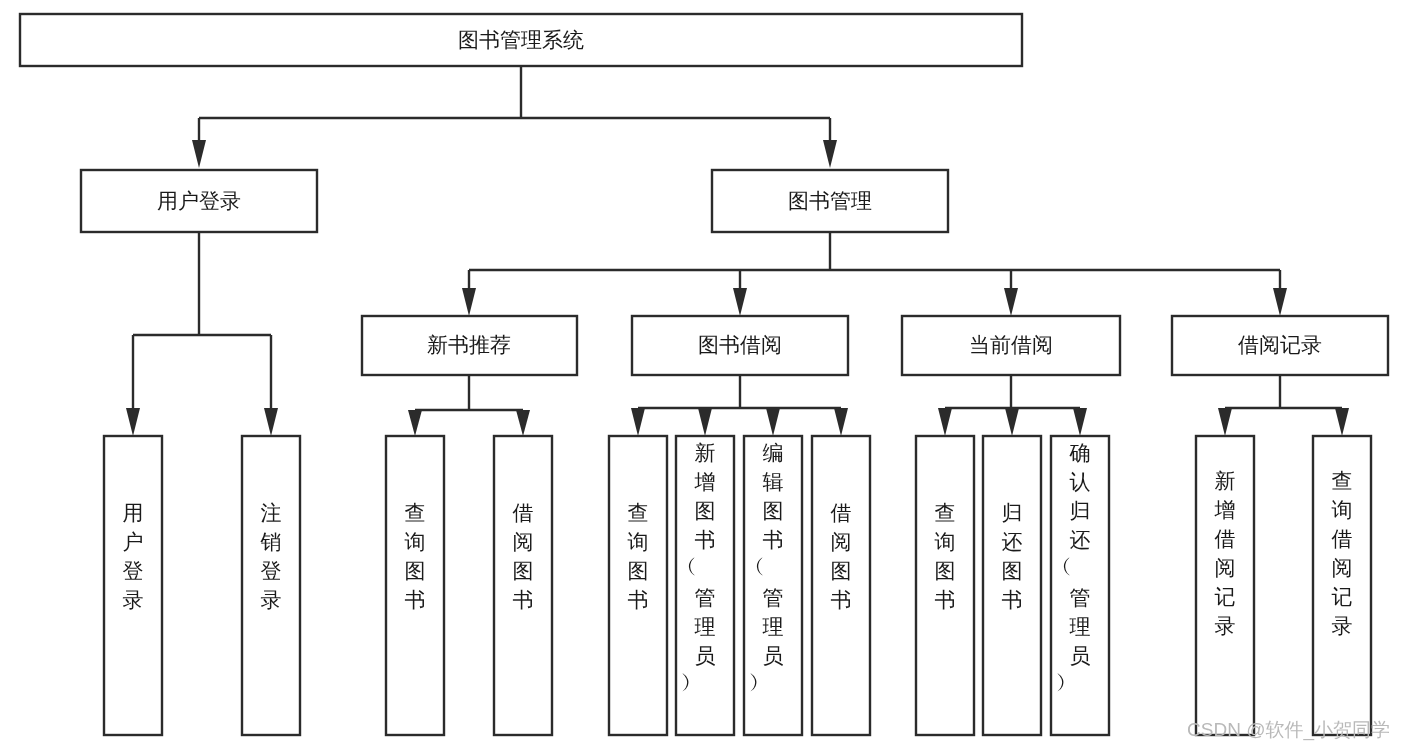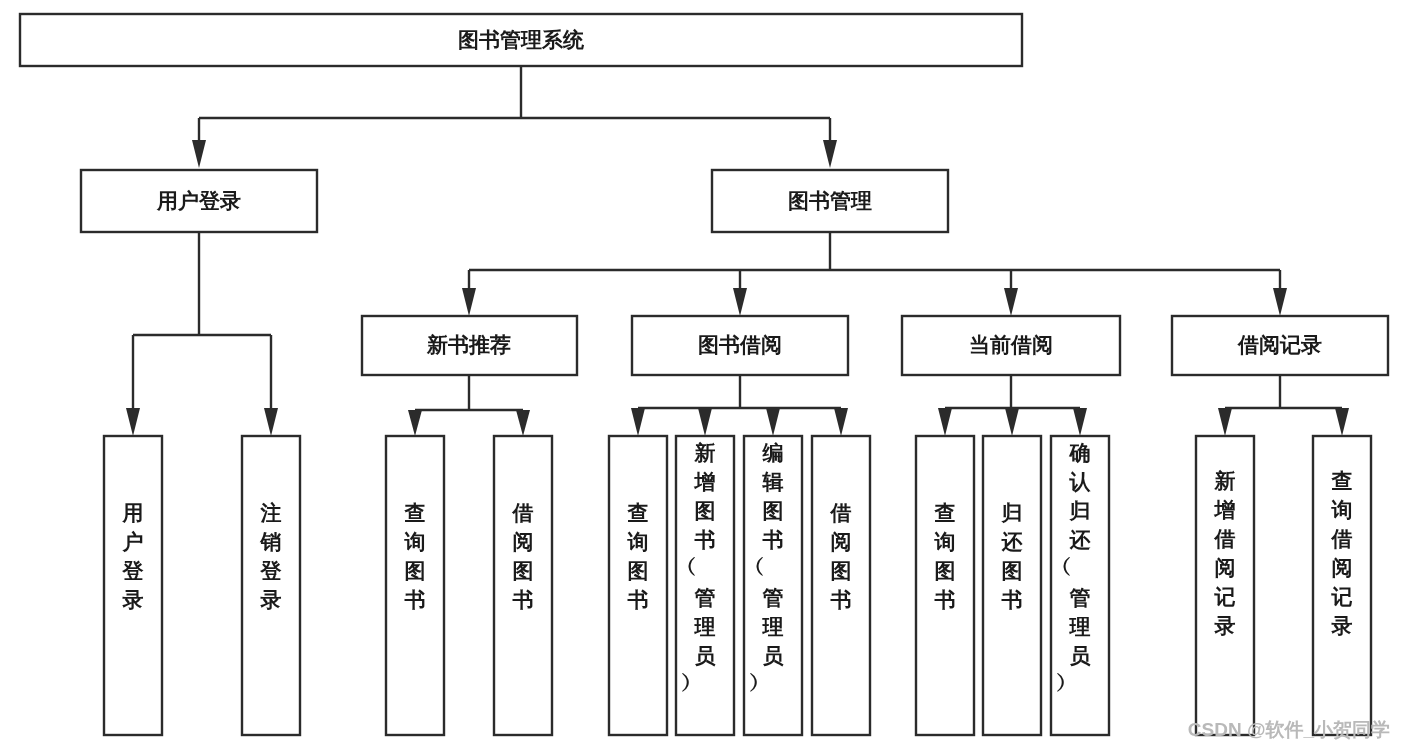--- a/index.html
+++ b/index.html
@@ -11,21 +11,20 @@
     width: 1405px;
     height: 747px;
     font-family: "Liberation Sans", "DejaVu Sans", sans-serif;
     overflow: hidden;
     position: relative;
   }
   #diagram-root {
     position: relative;
     width: 1405px;
     height: 747px;
-    font-weight: bold;
   }
   svg#flowchart {
     position: absolute;
     top: 0;
     left: 0;
     width: 1405px;
     height: 747px;
     display: block;
   }
   .node-box {

